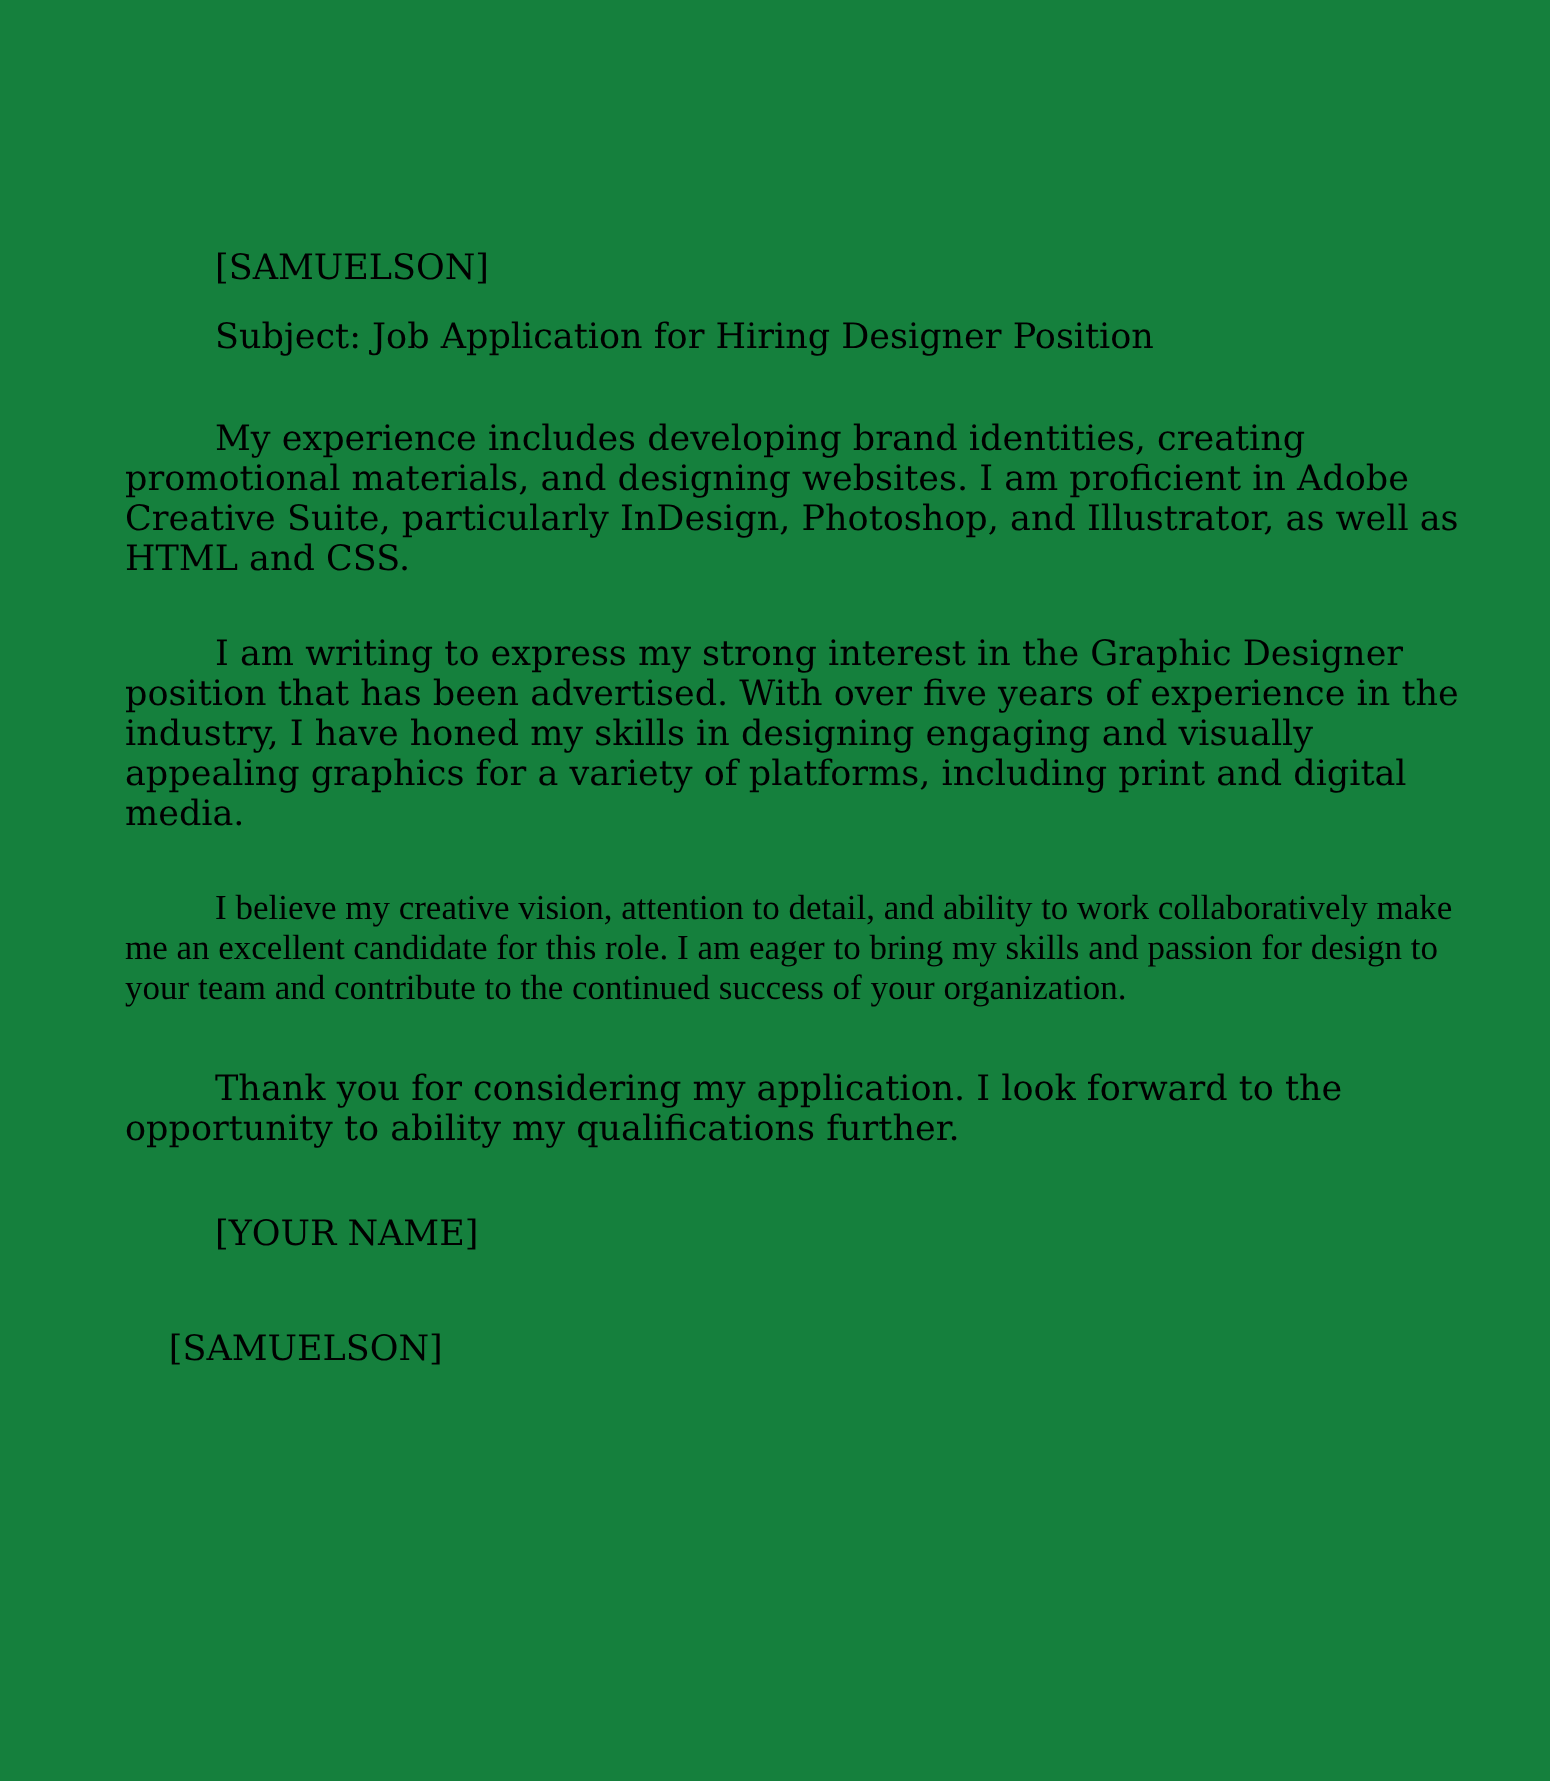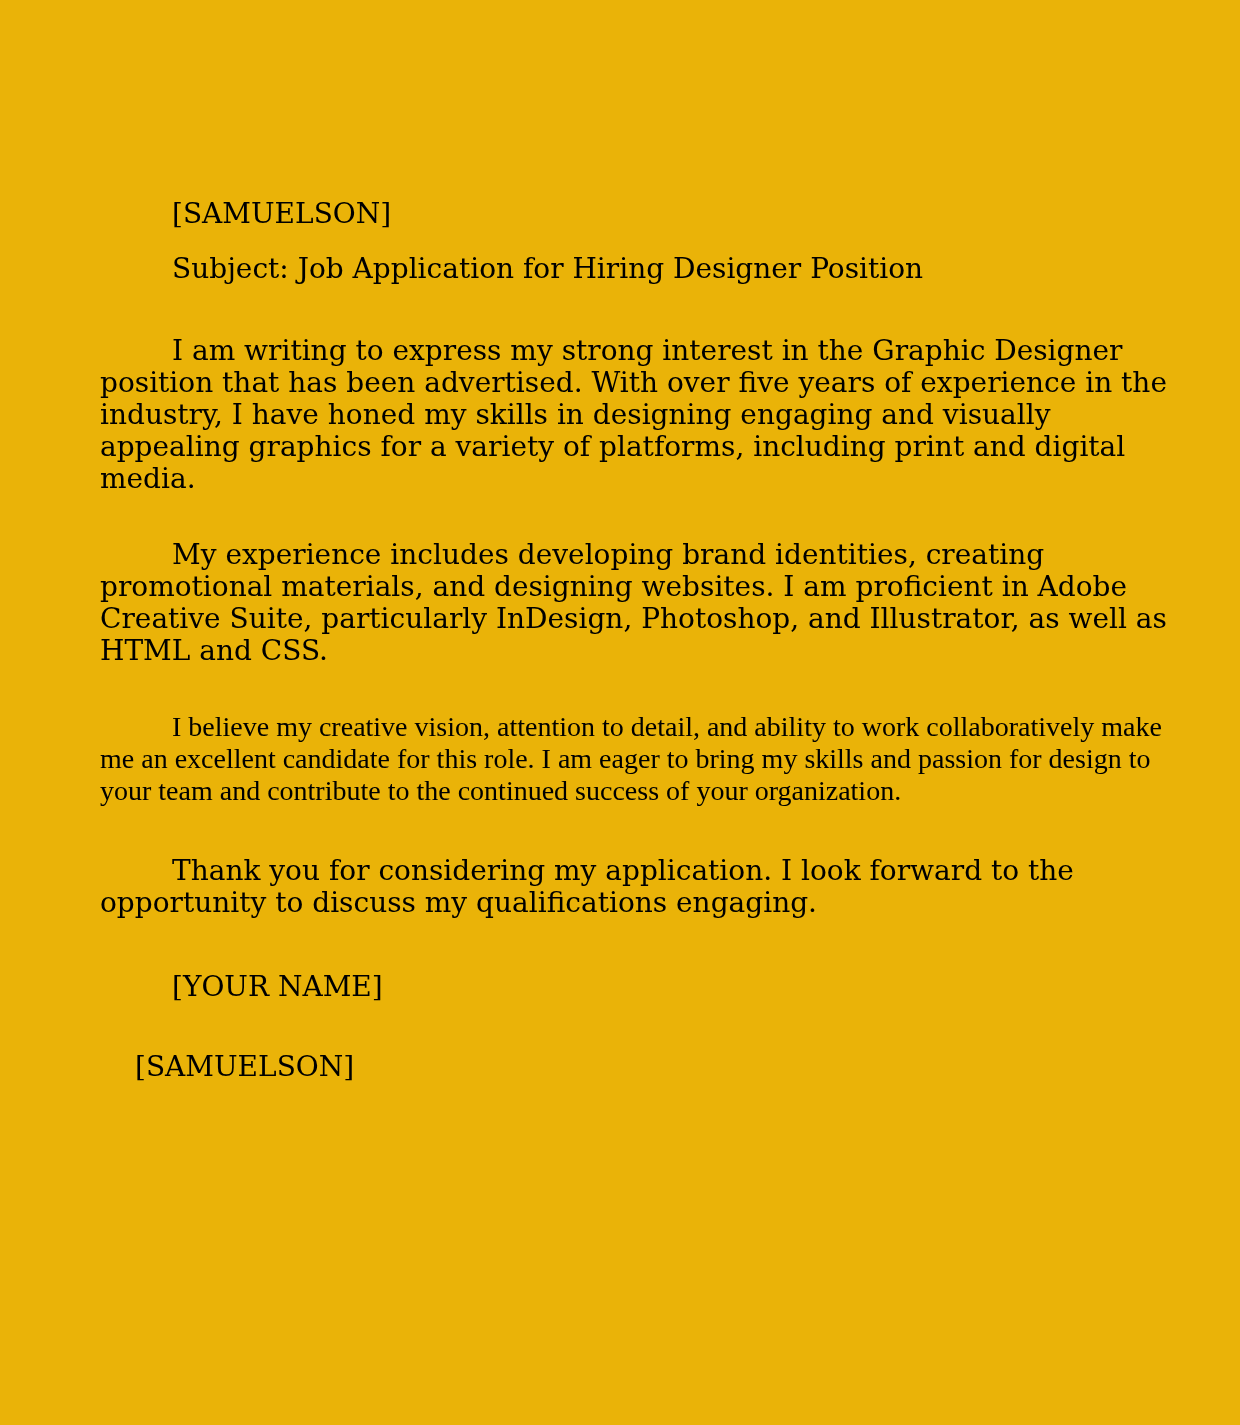--- a/index.html
+++ b/index.html
@@ -13,21 +13,21 @@
     position: relative;
     font-family: "DejaVu Serif", "Liberation Serif", serif;
     color: #000000;
     -webkit-font-smoothing: antialiased;
   }
   .page {
     box-sizing: border-box;
     width: 1240px;
     height: 1425px;
     padding: 198px 63px 0 100px;
-    background: #eab308;
+    background: #15803d;
     overflow: hidden;
   }
   .line, .para {
     font-size: 28px;
     line-height: 32px;
     margin: 0;
     max-width: 1077px;
   }
   .indent {
     text-indent: 72px;
@@ -36,41 +36,41 @@
     text-indent: 35px;
   }
   .header-name   { margin-bottom: 23px; }
   .subject-line  { margin-bottom: 50px; }
   .salutation    { margin-bottom: 50px; }
   .para-1        { margin-bottom: 44px; }
   .para-2        { margin-bottom: 44px; }
   .para-3        { margin-bottom: 48px; font-family: Liberation Serif, serif; }
   .para-4        { margin-bottom: 52px; }
   .closing       { margin-bottom: 49px; }
-  .sig-placeholder { margin-bottom: 48px; }
+  .sig-placeholder { margin-bottom: 60px; }
   .sig-name      { margin-bottom: 49px; }
   .footer-credit { margin-bottom: 0; }
 </style>
 </head>
 <body>
 
 <div class="page">
 
   <p class="line indent header-name">[SAMUELSON]</p>
 
   <p class="line indent subject-line">Subject: Job Application for Hiring Designer Position</p>
 
 
+  <p class="para indent para-2">My experience includes developing brand identities, creating promotional materials, and designing websites. I am proficient in Adobe Creative Suite, particularly InDesign, Photoshop, and Illustrator, as well as HTML and CSS.</p>
+
   <p class="para indent para-1">I am writing to express my strong interest in the Graphic Designer position that has been advertised. With over five years of experience in the industry, I have honed my skills in designing engaging and visually appealing graphics for a variety of platforms, including print and digital media.</p>
-
-  <p class="para indent para-2">My experience includes developing brand identities, creating promotional materials, and designing websites. I am proficient in Adobe Creative Suite, particularly InDesign, Photoshop, and Illustrator, as well as HTML and CSS.</p>
 
   <p class="para indent para-3">I believe my creative vision, attention to detail, and ability to work collaboratively make me an excellent candidate for this role. I am eager to bring my skills and passion for design to your team and contribute to the continued success of your organization.</p>
 
-  <p class="para indent para-4">Thank you for considering my application. I look forward to the opportunity to discuss my qualifications engaging.</p>
+  <p class="para indent para-4">Thank you for considering my application. I look forward to the opportunity to ability my qualifications further.</p>
 
 
   <p class="line indent sig-placeholder">[YOUR NAME]</p>
 
   <p class="line sig-indent sig-name">[SAMUELSON]</p>
 
 
 </div>
 
 </body></html>

